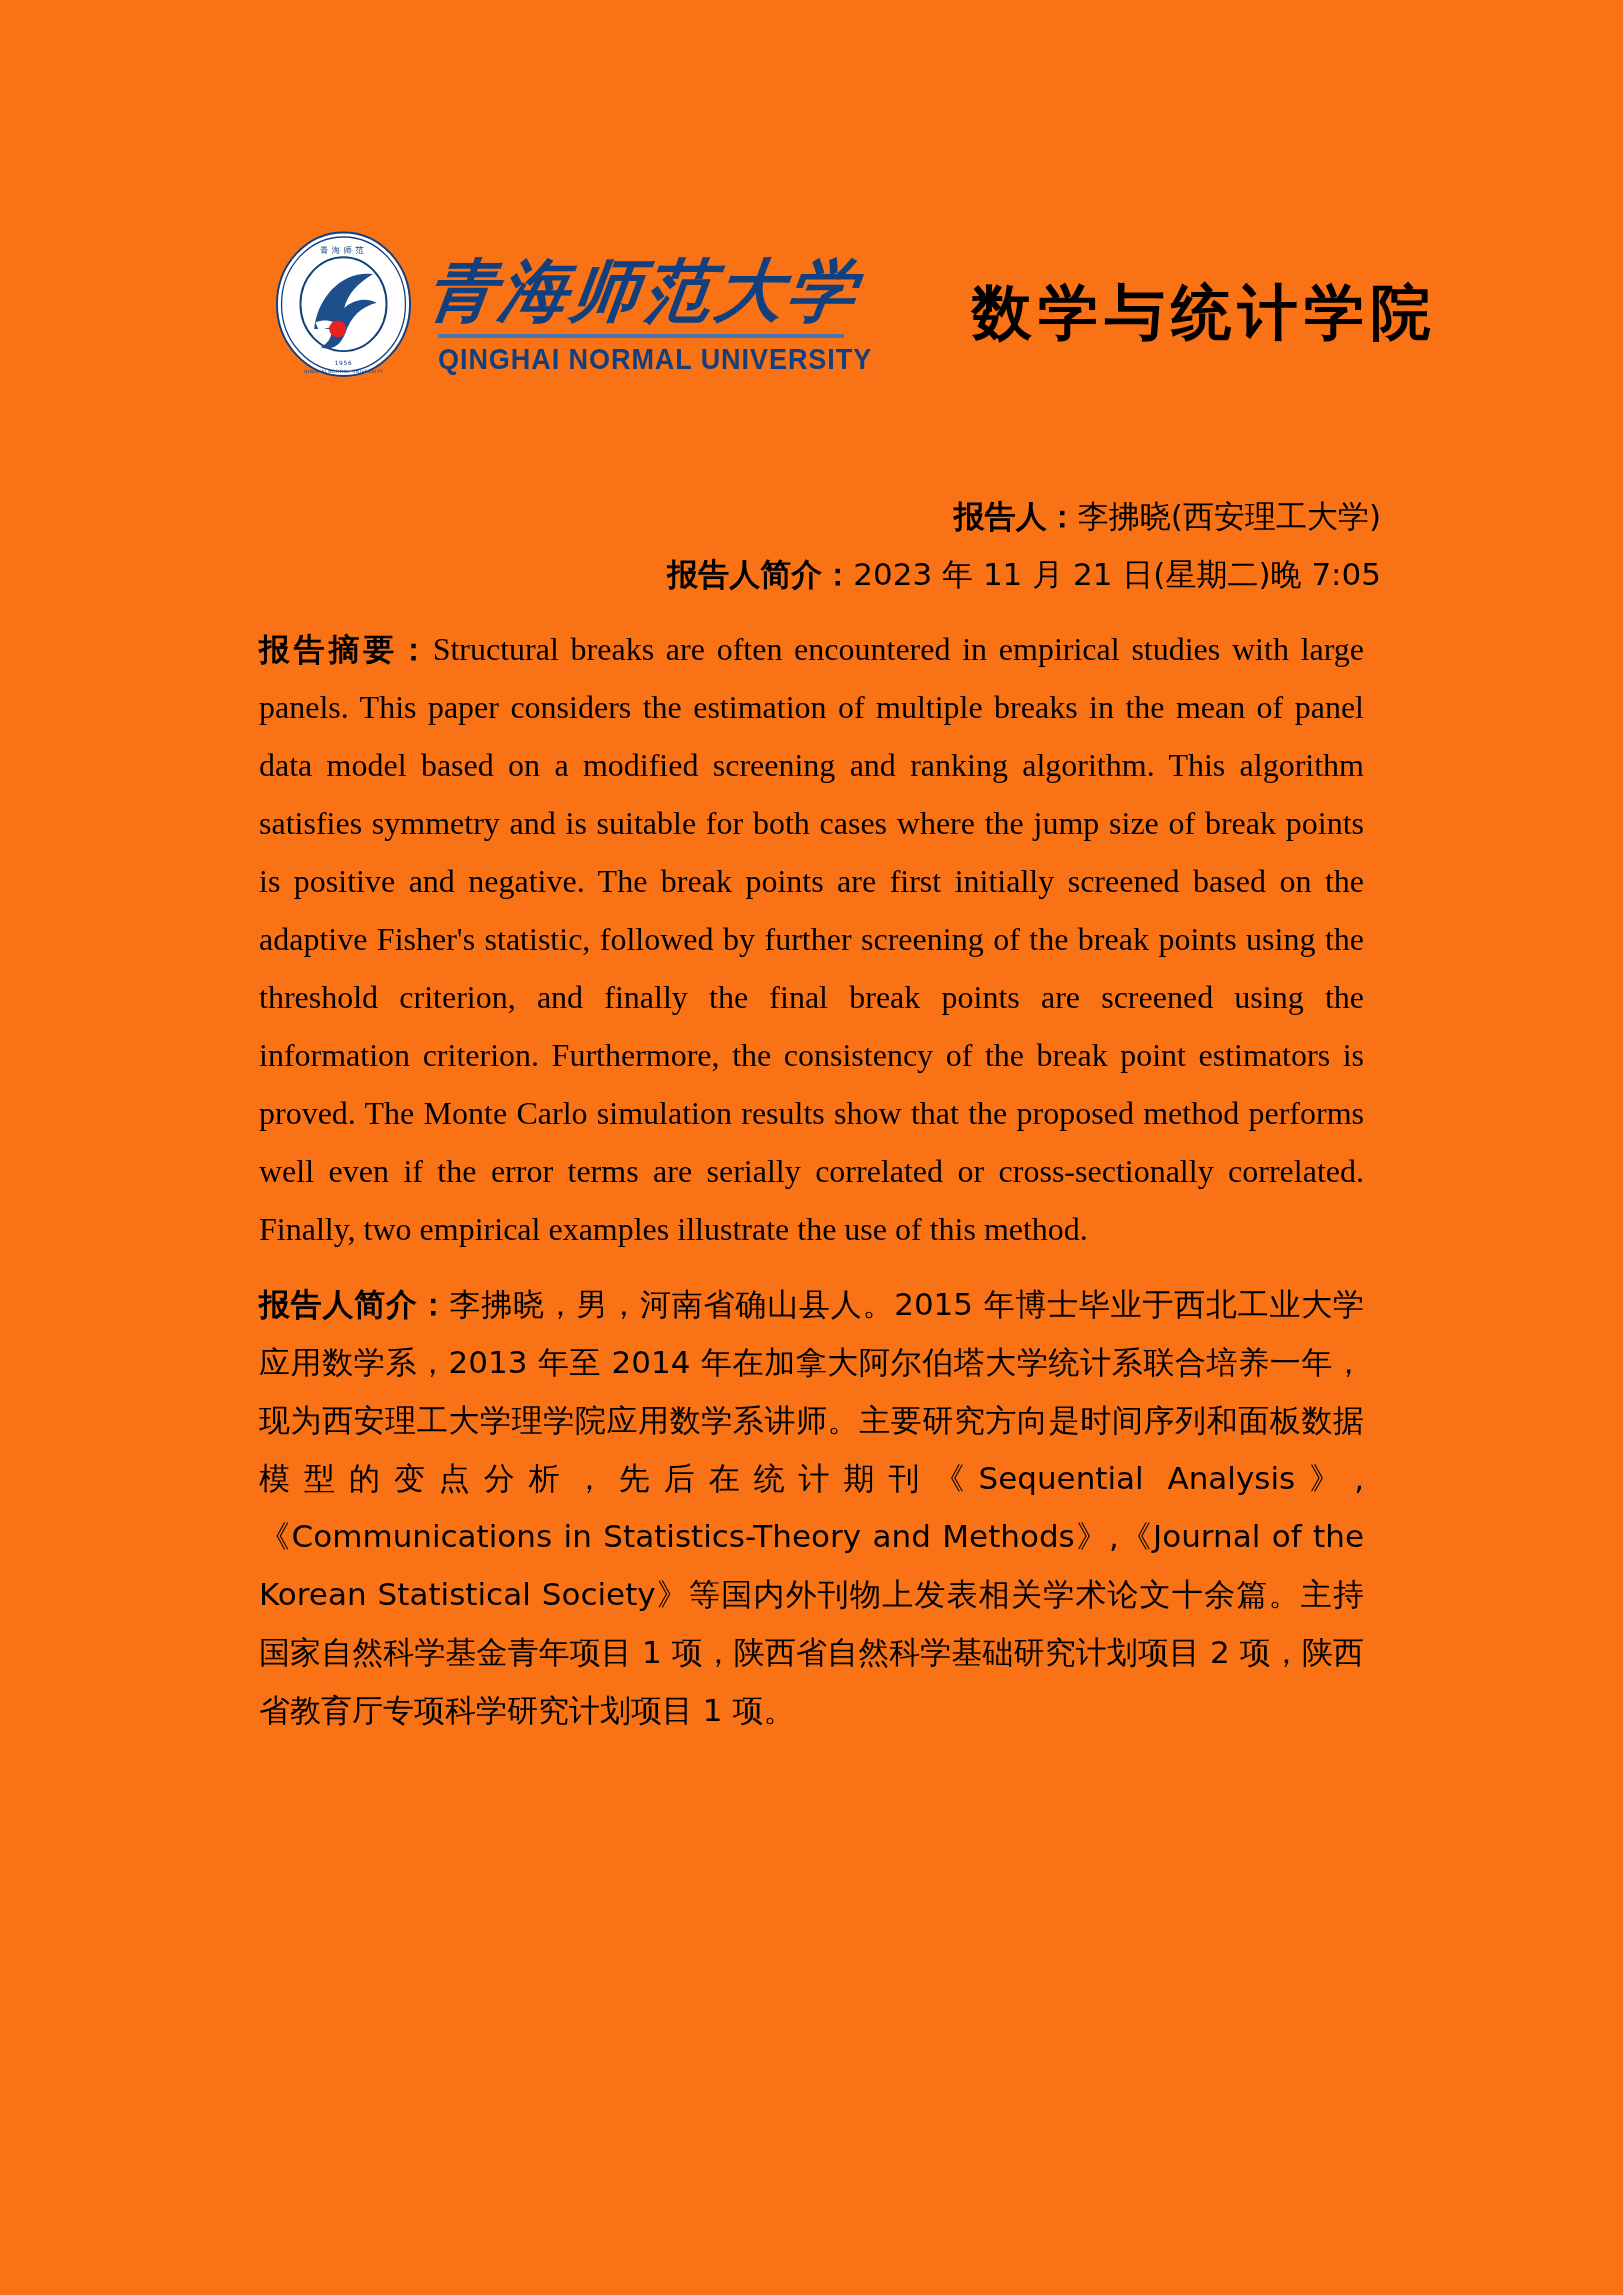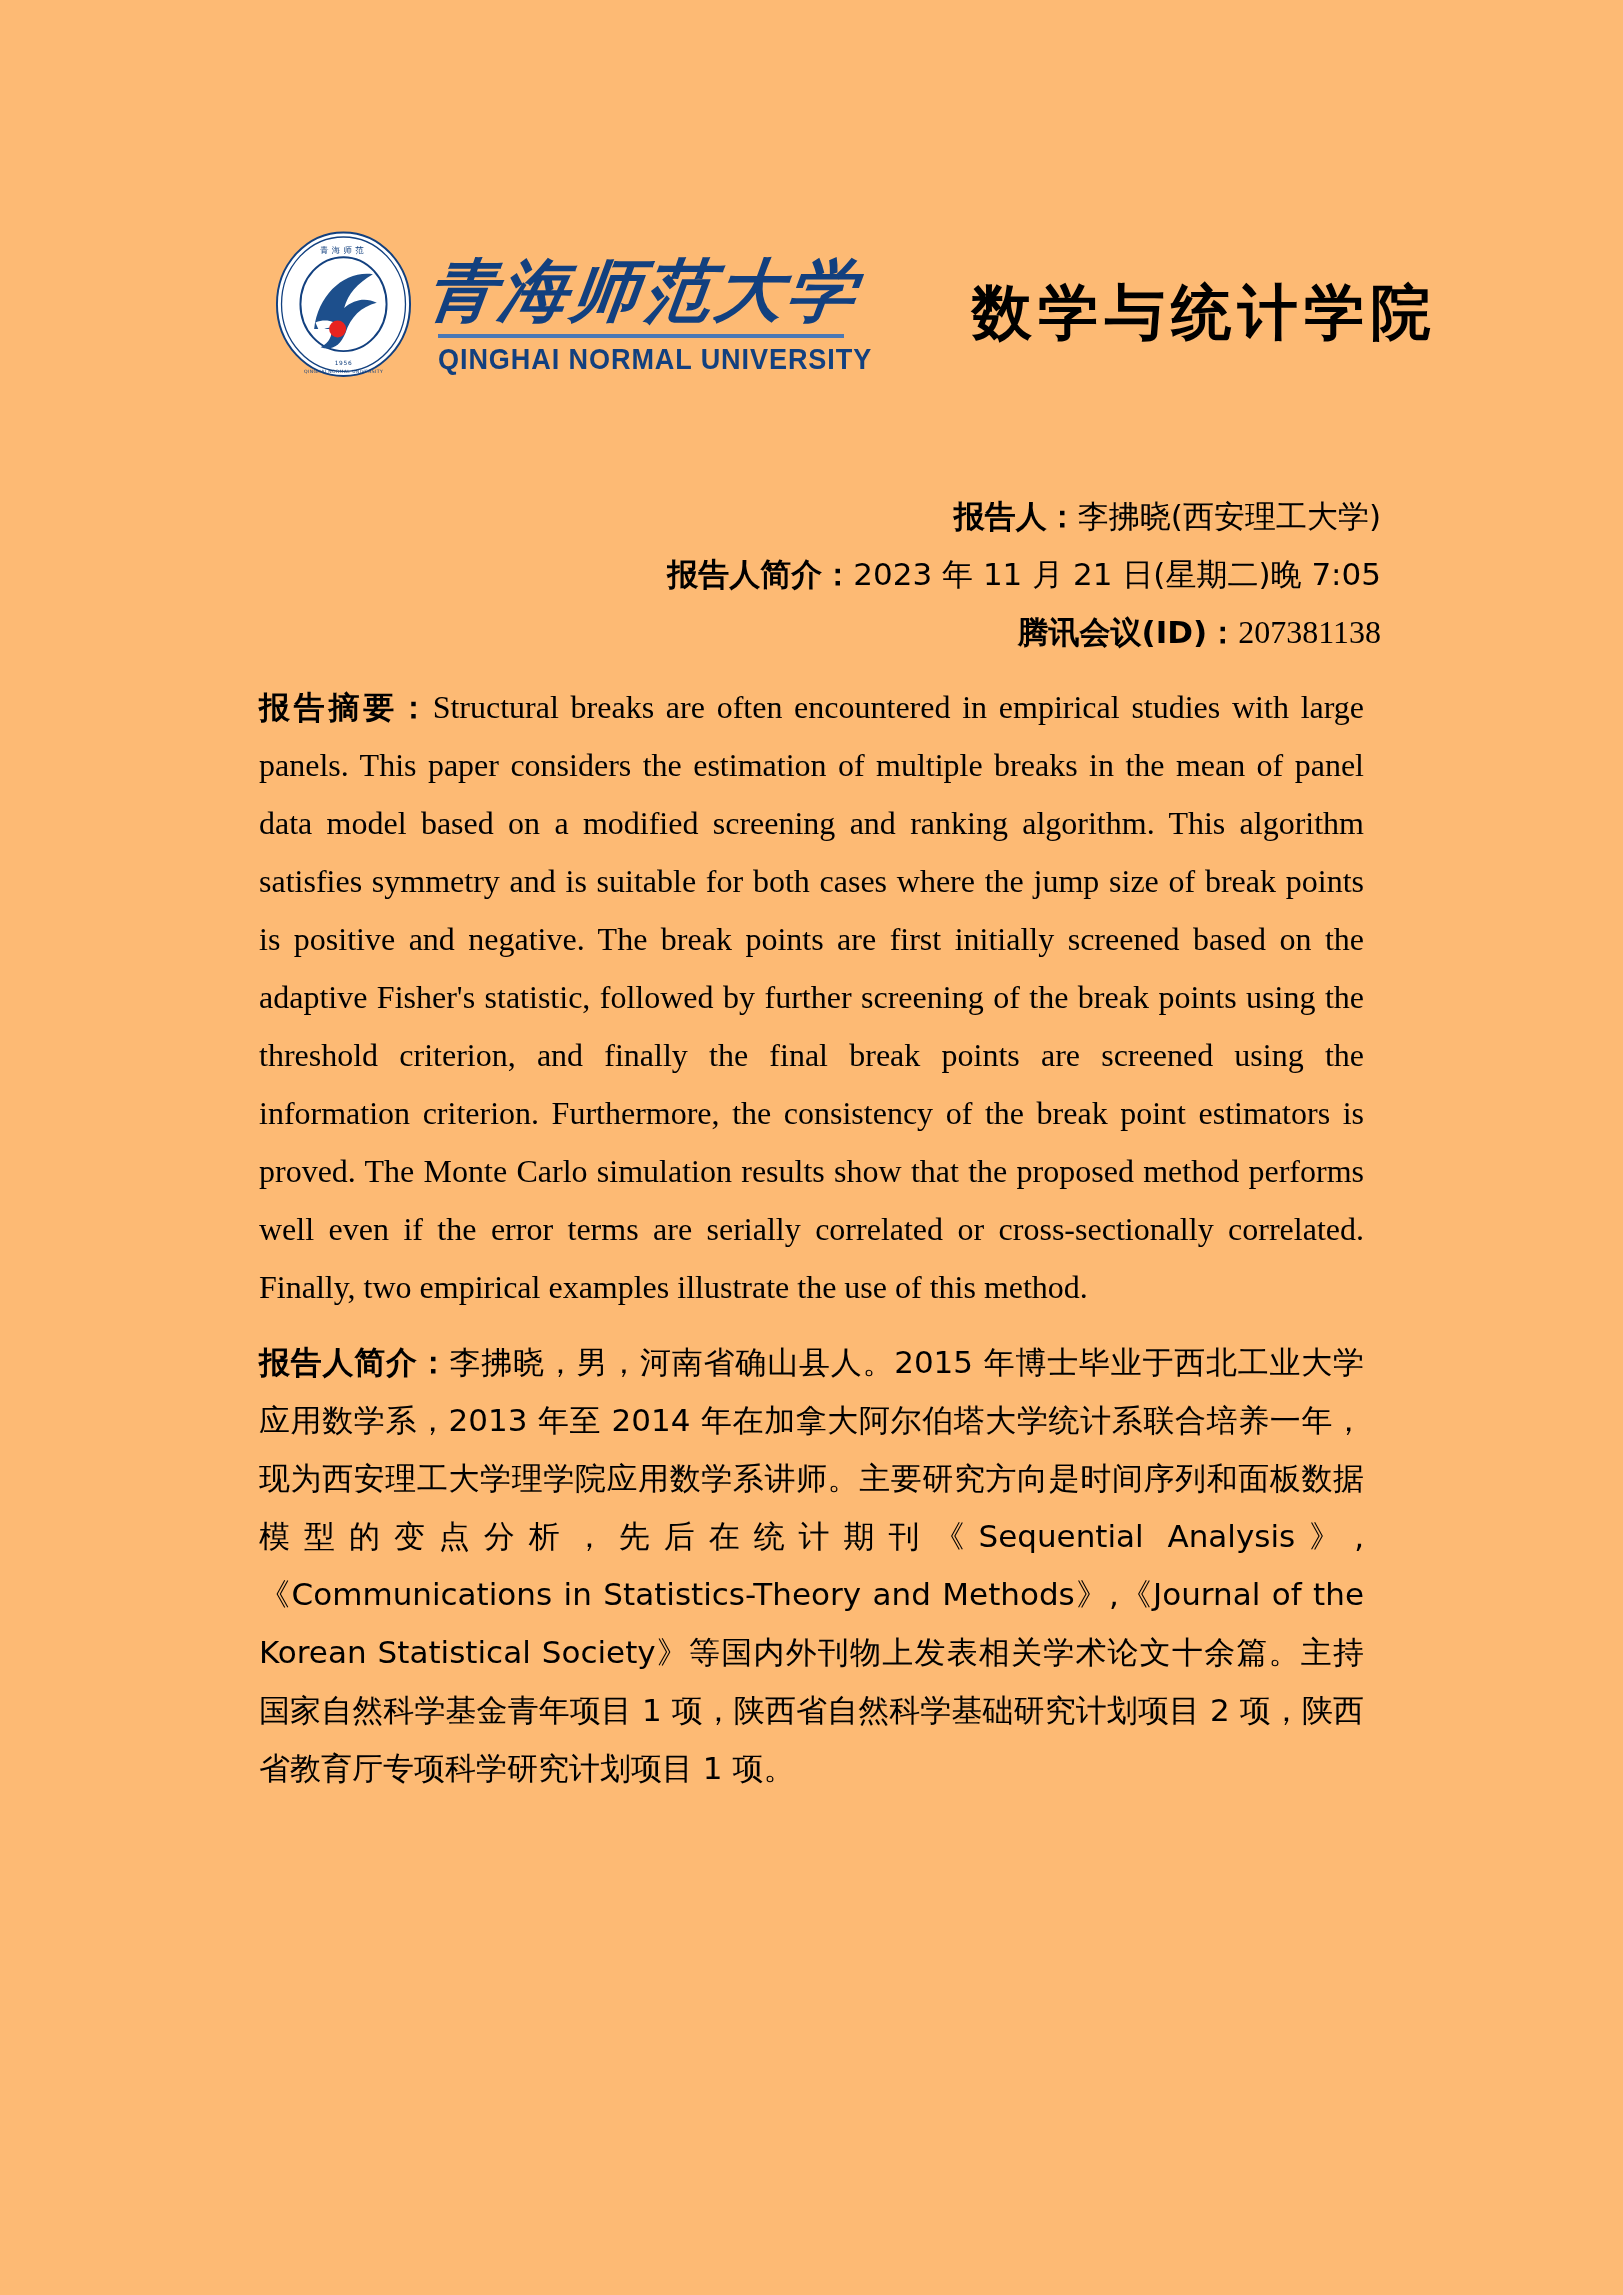--- a/index.html
+++ b/index.html
@@ -15,21 +15,21 @@
     -webkit-font-smoothing: antialiased;
   }
 
   .page {
     position: relative;
     width: 1623px;
     height: 2295px;
     box-sizing: border-box;
     padding: 0;
     overflow: hidden;
-    background: #fdba74;
+    background: #f97316;
   }
 
   
   .letterhead {
     position: absolute;
     left: 275px;
     top: 226px;
     display: flex;
     align-items: center;
     gap: 15.7px;
@@ -189,23 +189,20 @@
 
 
     <div class="meta-line">
       <span class="label">报告人：</span><span class="cn">李拂晓(西安理工大学)</span>
     </div>
 
     <div class="meta-line">
       <span class="label">报告人简介：</span><span class="cn">2023 年 11 月 21 日(星期二)晚 7:05</span>
     </div>
 
-    <div class="meta-line">
-      <span class="label">腾讯会议(ID)：</span><span class="en">207381138</span>
-    </div>
 
     <div class="para para-abstract">
       <span class="label">报告摘要：</span><span class="en">Structural breaks are often encountered in empirical studies with large panels. This paper considers the estimation of multiple breaks in the mean of panel data model based on a modified screening and ranking algorithm. This algorithm satisfies symmetry and is suitable for both cases where the jump size of break points is positive and negative. The break points are first initially screened based on the adaptive Fisher's statistic, followed by further screening of the break points using the threshold criterion, and finally the final break points are screened using the information criterion. Furthermore, the consistency of the break point estimators is proved. The Monte Carlo simulation results show that the proposed method performs well even if the error terms are serially correlated or cross-sectionally correlated. Finally, two empirical examples illustrate the use of this method.</span>
     </div>
 
     <div class="para para-bio">
       <span class="label">报告人简介：</span><span class="cn">李拂晓，男，河南省确山县人。2015 年博士毕业于西北工业大学应用数学系，2013 年至 2014 年在加拿大阿尔伯塔大学统计系联合培养一年，现为西安理工大学理学院应用数学系讲师。主要研究方向是时间序列和面板数据模型的变点分析，先后在统计期刊《Sequential Analysis》,《Communications in Statistics-Theory and Methods》,《Journal of the Korean Statistical Society》等国内外刊物上发表相关学术论文十余篇。主持国家自然科学基金青年项目 1 项，陕西省自然科学基础研究计划项目 2 项，陕西省教育厅专项科学研究计划项目 1 项。</span>
     </div>
 
   </div>

